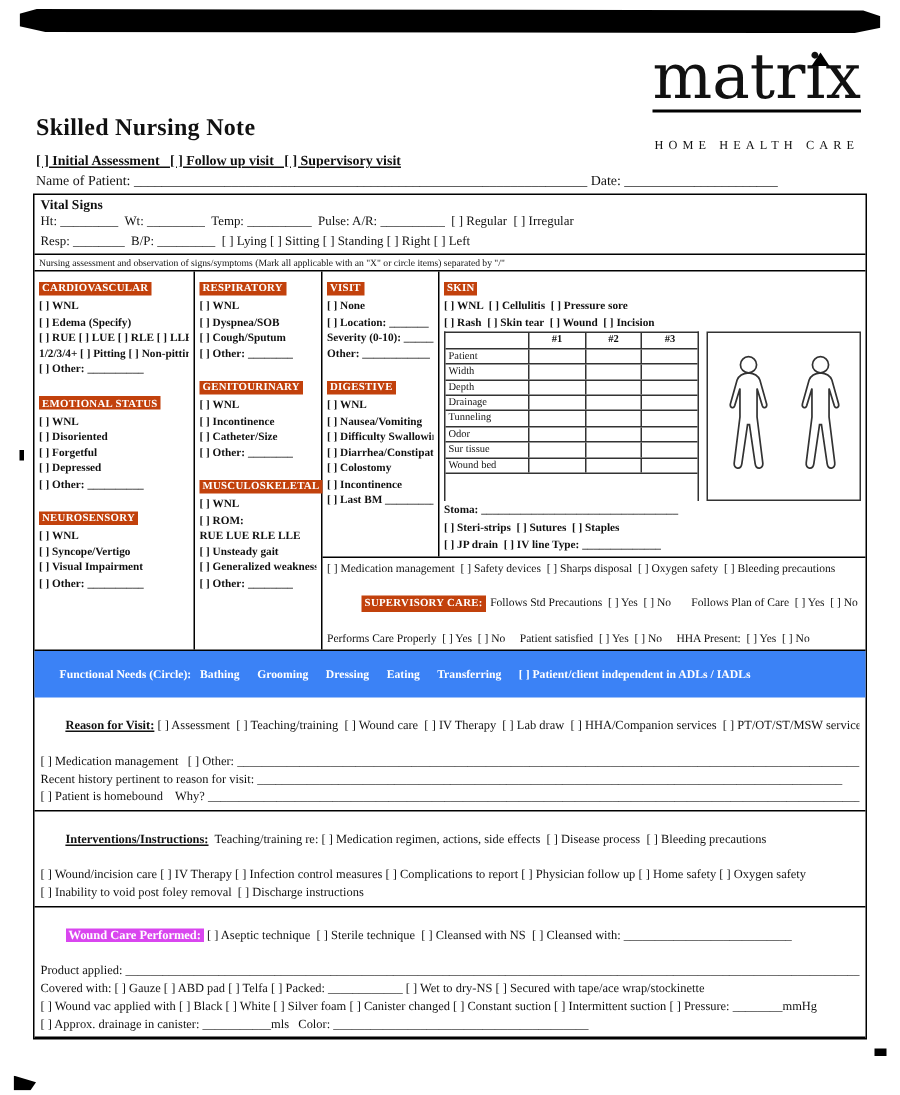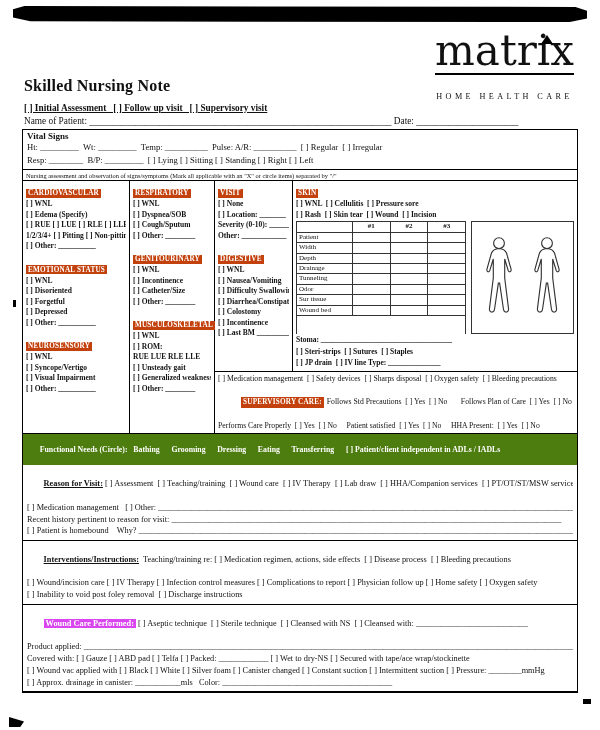--- a/index.html
+++ b/index.html
@@ -56,21 +56,21 @@
   .skin-mid { display:flex; gap:5px; margin-top:1px; margin-bottom:1px; }
   .wtable { width:170px; border:1px solid #333; border-bottom:none; }
   .wt-row { display:flex; border-bottom:1px solid #333; height:10.4px; font-size:7px; line-height:9.6px; }
   .wt-label { width:56px; padding-left:2px; border-right:1px solid #333; overflow:hidden; white-space:nowrap; }
   .wt-cell { flex:1; border-right:1px solid #333; text-align:center; font-weight:bold; }
   .wt-cell:last-child { border-right:none; }
   .figbox { flex:1; border:1px solid #333; height:113px; display:flex; align-items:center; justify-content:center; gap:10px; }
 
   .sline { font-size:7.7px; line-height:1.5; white-space:pre; overflow:hidden; }
 
-  .funcbar { background:#4d7c0f; color:#fff; font-weight:bold; font-size:7.8px; padding:2px 5px; white-space:pre; overflow:hidden; }
+  .funcbar { background:#3b82f6; color:#fff; font-weight:bold; font-size:7.8px; padding:2px 5px; white-space:pre; overflow:hidden; }
 
   .sec { padding:1px 4px 3px; border-bottom:1px solid #000; }
   .line { font-size:8.3px; line-height:1.42; white-space:pre; overflow:hidden; }
   .bu { font-weight:bold; text-decoration:underline; }
   .bk { background:#d946ef; color:#fff; font-weight:bold; padding:0 2px; }
 </style>
 </head>
 <body>
 
 <div class="scan-bar"></div>

